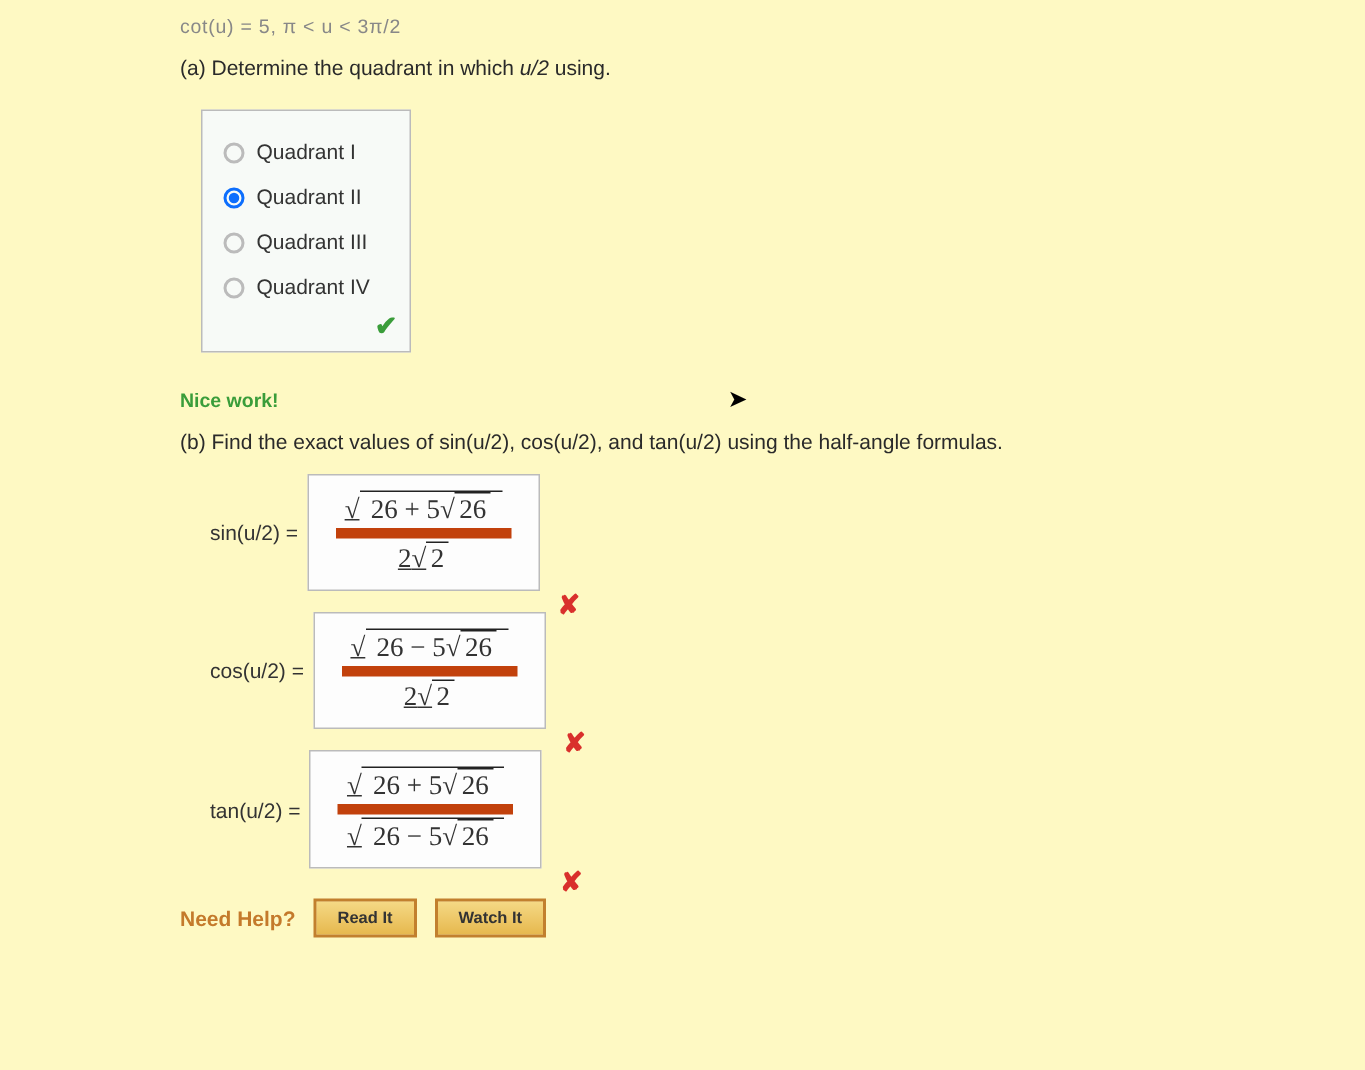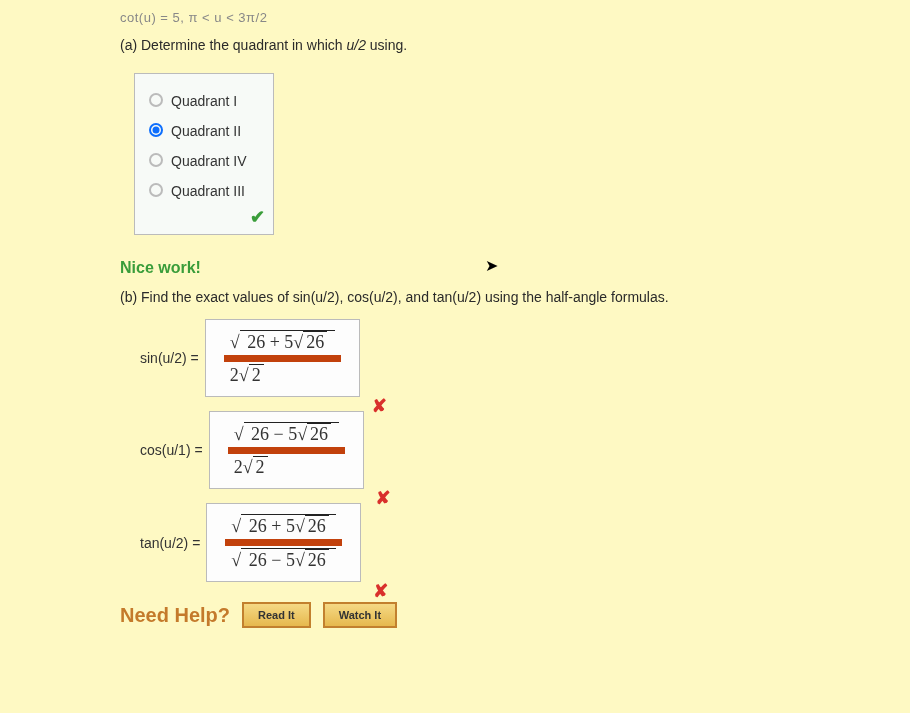--- a/index.html
+++ b/index.html
@@ -31,21 +31,21 @@
       border: 1px solid #bbb;
       background: #f7faf7;
       display: inline-block;
       padding: 12px 20px 28px 12px;
       margin: 8px 0 14px 14px;
       position: relative;
       min-width: 140px;
     }
     .radio-row {
       display: flex;
-      align-items: flex-start;
+      align-items: flex-end;
       padding: 7px 2px;
       gap: 8px;
     }
     .radio-circle {
       width: 14px;
       height: 14px;
       border: 2px solid #bbb;
       border-radius: 50%;
       display: inline-block;
       position: relative;
@@ -69,21 +69,21 @@
       position: absolute;
       bottom: 6px;
       right: 8px;
       color: #3a9d3a;
       font-size: 18px;
       font-weight: bold;
     }
     .nice-work {
       color: #3a9d3a;
       font-weight: bold;
-      font-size: 16px;
+      font-size: 13px;
       margin: 10px 0 6px 0;
     }
     .answer-row {
       display: flex;
       align-items: center;
       margin: 14px 0 14px 20px;
       gap: 6px;
     }
     .answer-label {
       font-size: 14px;
@@ -100,44 +100,46 @@
       color: #d9302c;
       font-weight: bold;
       font-size: 18px;
       margin-left: 6px;
       align-self: flex-end;
       position: relative;
       top: 20px;
     }
     .frac {
       display: inline-block;
+      text-align: center;
       vertical-align: middle;
       font-family: 'Times New Roman', serif;
       font-size: 18px;
+      text-decoration: underline;
     }
     .frac .num { display: block; padding: 0 6px 2px 6px; }
     .frac .den { display: block; border-top: 7px solid #c2410c; padding: 2px 6px 0 6px; }
     .sqrt-sign {
       font-family: 'Times New Roman', serif;
     }
     .sqrt-content {
       border-top: 1px solid #222;
       display: inline-block;
       padding: 0 3px;
     }
     .help-row {
       display: flex;
       align-items: center;
       gap: 12px;
       margin: 20px 0 10px 0;
     }
     .help-label {
       color: #c47a2b;
       font-weight: bold;
-      font-size: 20px;
+      font-size: 14px;
     }
     .help-btn {
       background: linear-gradient(#f5d985, #e6b84e);
       border: 2px solid #c2802e;
       color: #333;
       font-size: 11px;
       font-weight: bold;
       padding: 5px 14px;
       cursor: pointer;
       font-family: Verdana, Arial, sans-serif;
@@ -166,25 +168,25 @@
     <div class="radio-row">
       <span class="radio-circle"></span>
       <span>Quadrant I</span>
     </div>
     <div class="radio-row">
       <span class="radio-circle selected"></span>
       <span>Quadrant II</span>
     </div>
     <div class="radio-row">
       <span class="radio-circle"></span>
+      <span>Quadrant III</span>
+    </div>
+    <div class="radio-row">
+      <span class="radio-circle"></span>
       <span>Quadrant IV</span>
-    </div>
-    <div class="radio-row">
-      <span class="radio-circle"></span>
-      <span>Quadrant III</span>
     </div>
     <span class="checkmark-corner">✔</span>
   </div>
 
   <div class="nice-work">Nice work!</div>
 
   <div class="question-text">
     <span>(b) Find the exact values of sin(u/2), cos(u/2), and tan(u/2) using the half-angle formulas.</span>
   </div>
 
@@ -199,21 +201,21 @@
         <span class="den">
           <span>2</span><span class="sqrt-sign">√</span><span class="sqrt-content"><span>2</span></span>
         </span>
       </span>
     </span>
     <span class="x-mark">✘</span>
   </div>
 
   
   <div class="answer-row">
-    <span class="answer-label">cos(u/1) =</span>
+    <span class="answer-label">cos(u/2) =</span>
     <span class="answer-box">
       <span class="frac">
         <span class="num">
           <span class="sqrt-sign">√</span><span class="sqrt-content">&nbsp;<span>26</span> <span>−</span> <span>5</span><span class="sqrt-sign">√</span><span class="sqrt-content"><span>26</span></span>&nbsp;</span>
         </span>
         <span class="den">
           <span>2</span><span class="sqrt-sign">√</span><span class="sqrt-content"><span>2</span></span>
         </span>
       </span>
     </span>

